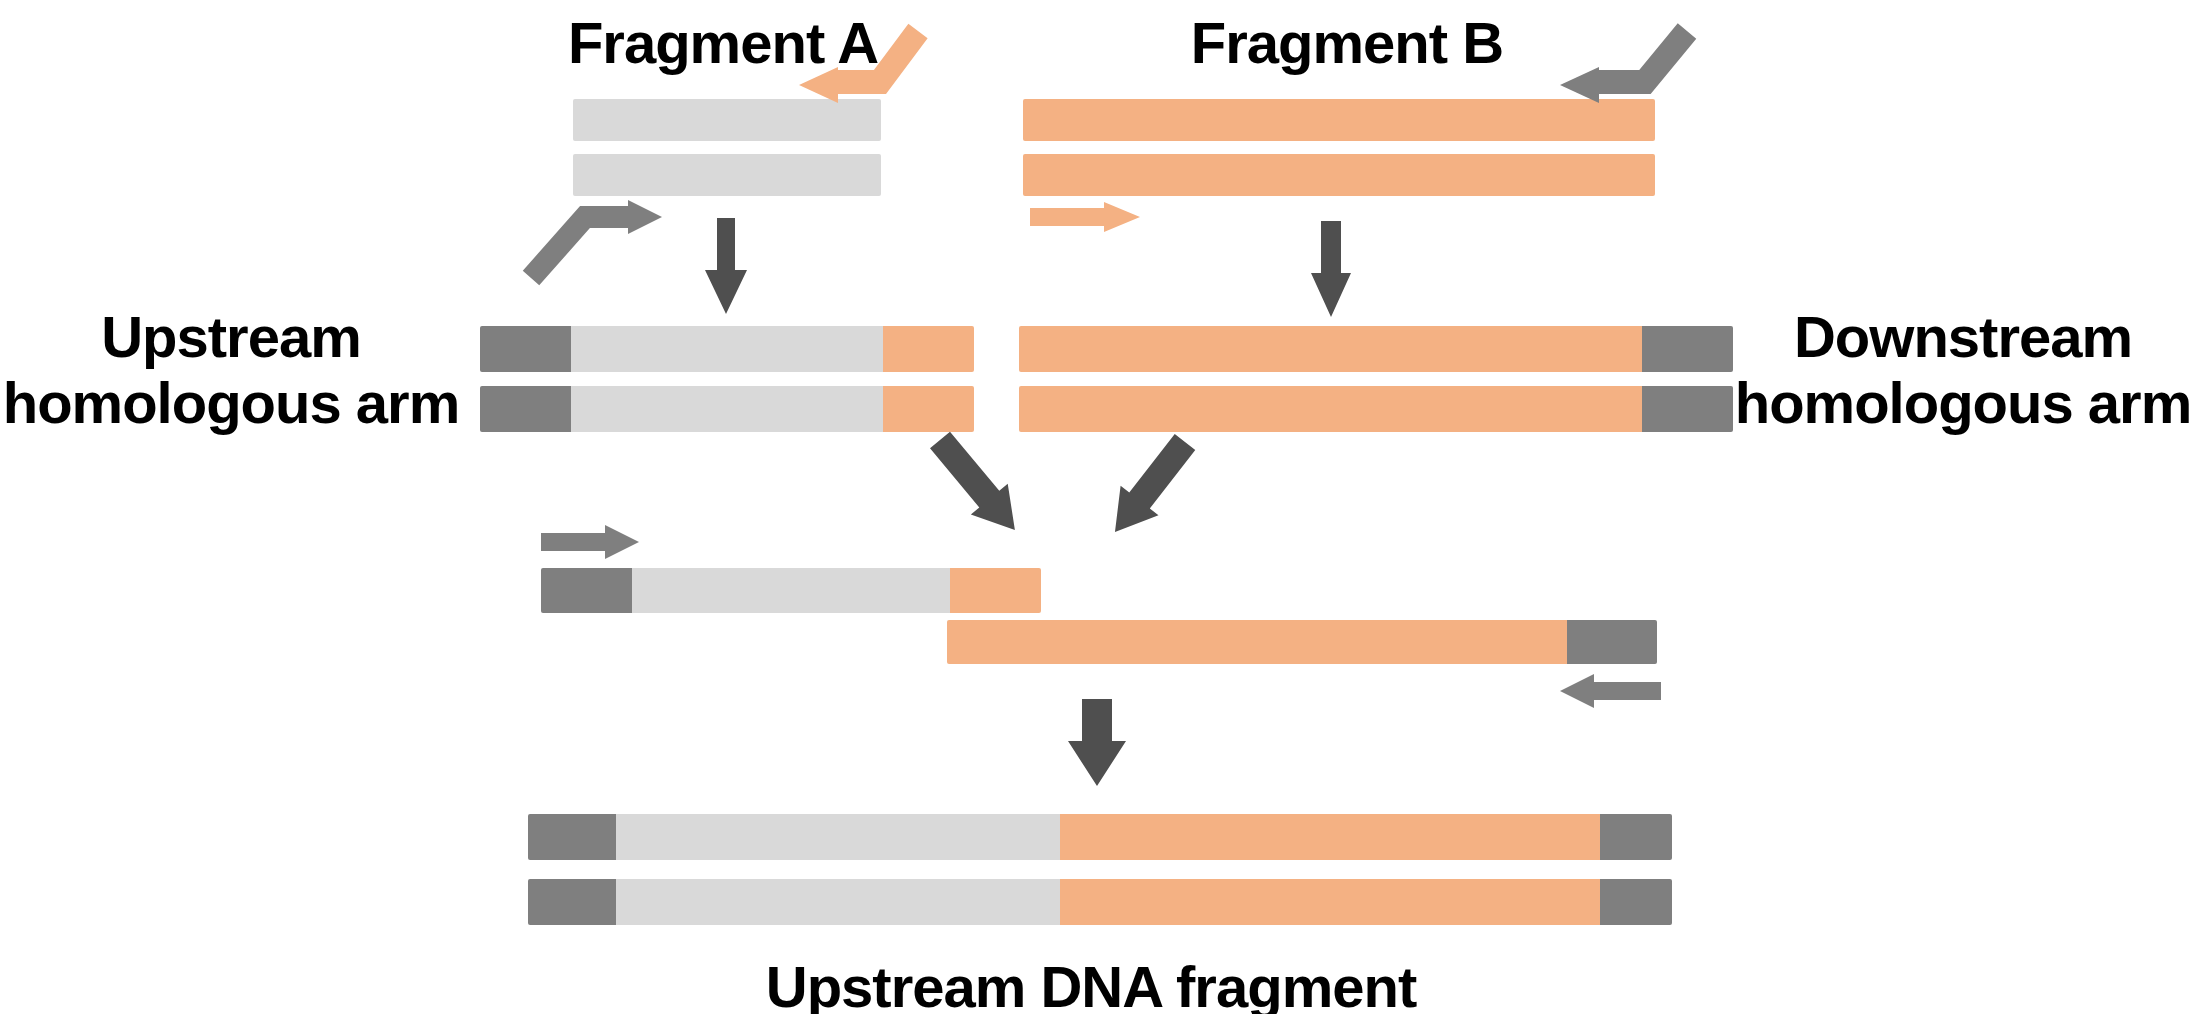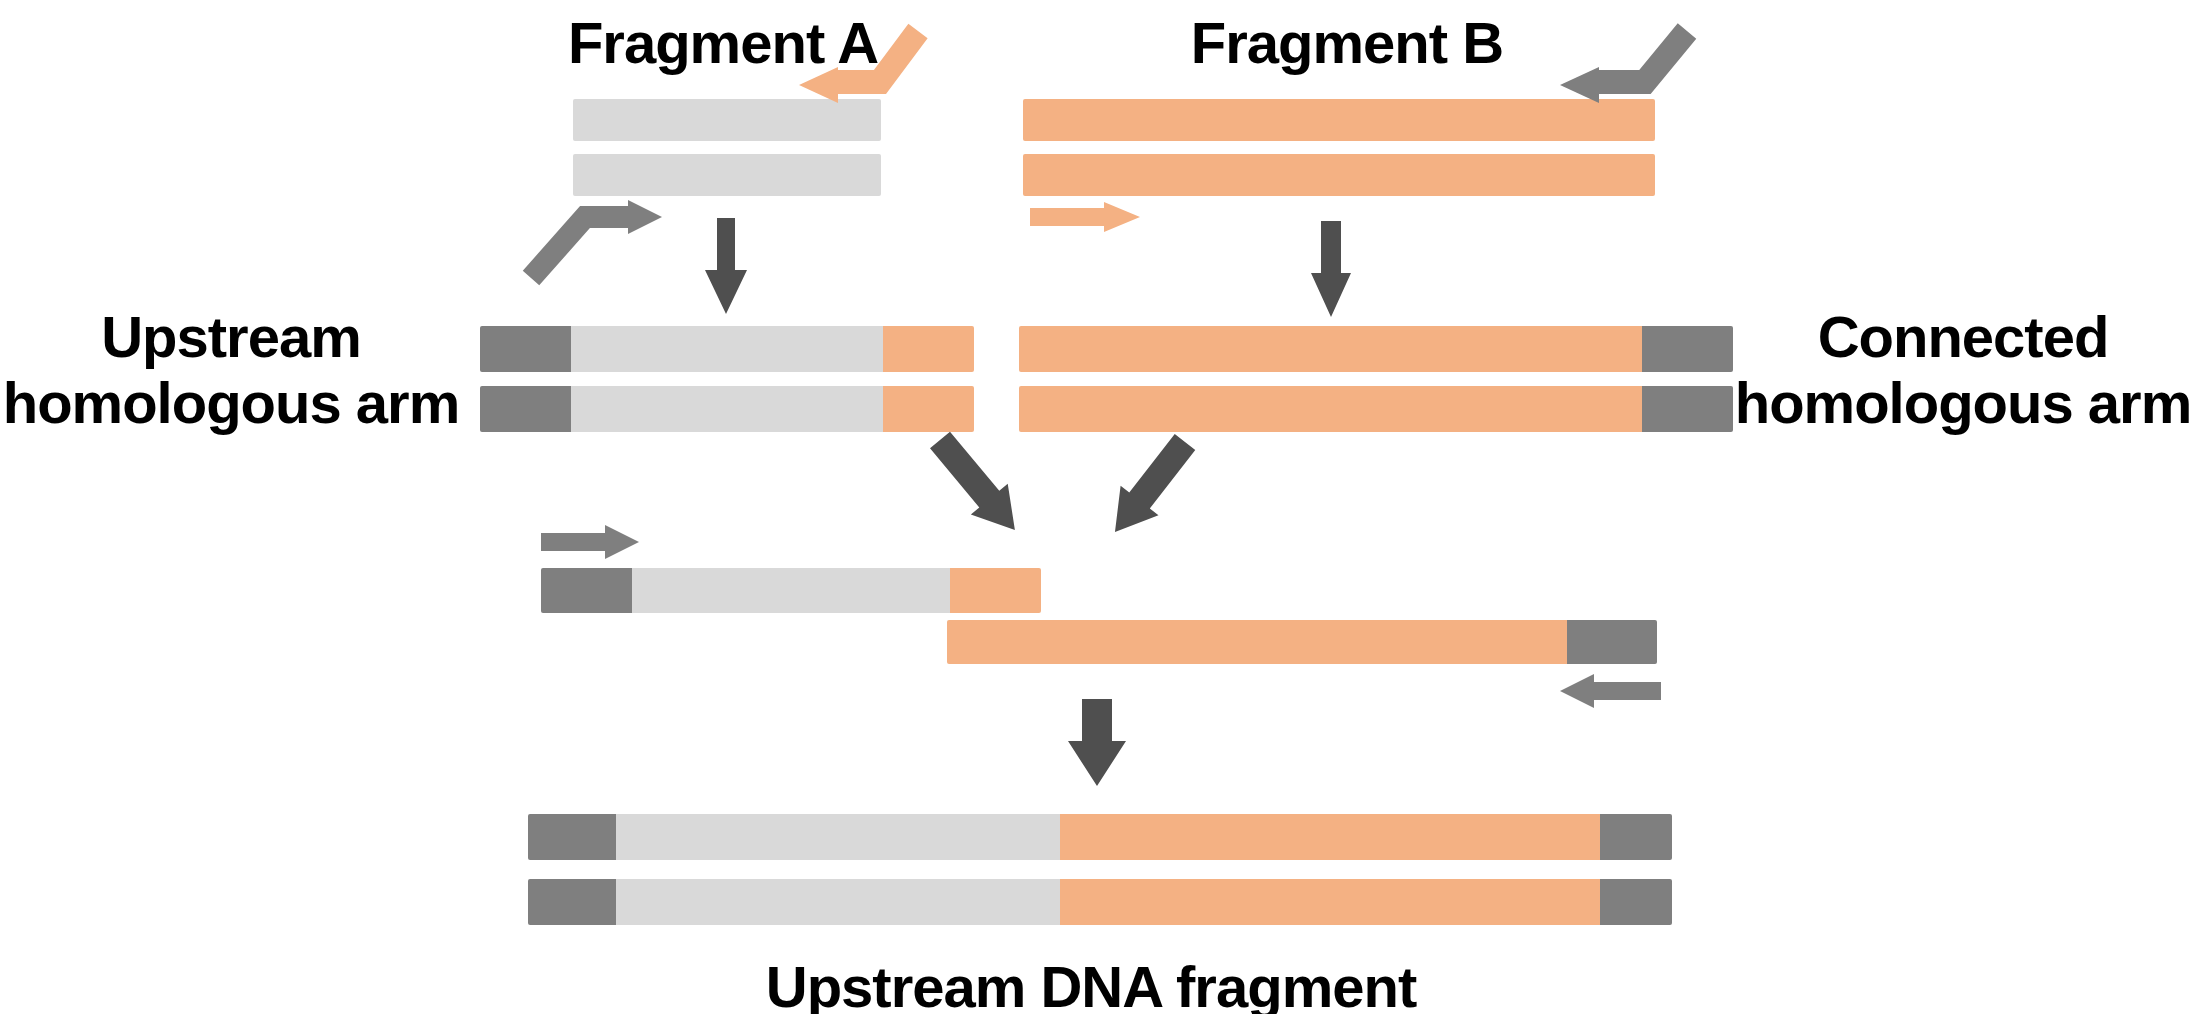--- a/index.html
+++ b/index.html
@@ -46,21 +46,21 @@
 <div class="canvas">
 
   <div class="label" style="left:503px;top:-6px;width:440px;">Fragment A</div>
   <div class="label" style="left:1127px;top:-6px;width:440px;">Fragment B</div>
 
   <div class="label" style="left:-9px;top:288px;width:480px;">
     <span class="line">Upstream</span>
     <span class="line">homologous arm</span>
   </div>
   <div class="label" style="left:1723px;top:288px;width:480px;">
-    <span class="line">Connected</span>
+    <span class="line">Downstream</span>
     <span class="line">homologous arm</span>
   </div>
 
   <div class="label" style="left:691px;top:938px;width:800px;">Upstream DNA fragment</div>
 
   <div class="bar" style="left:573px;top:83px;width:308px;height:42px;">
     <span class="seg light" style="width:308px;"></span>
   </div>
   <div class="bar" style="left:573px;top:138px;width:308px;height:42px;">
     <span class="seg light" style="width:308px;"></span>

